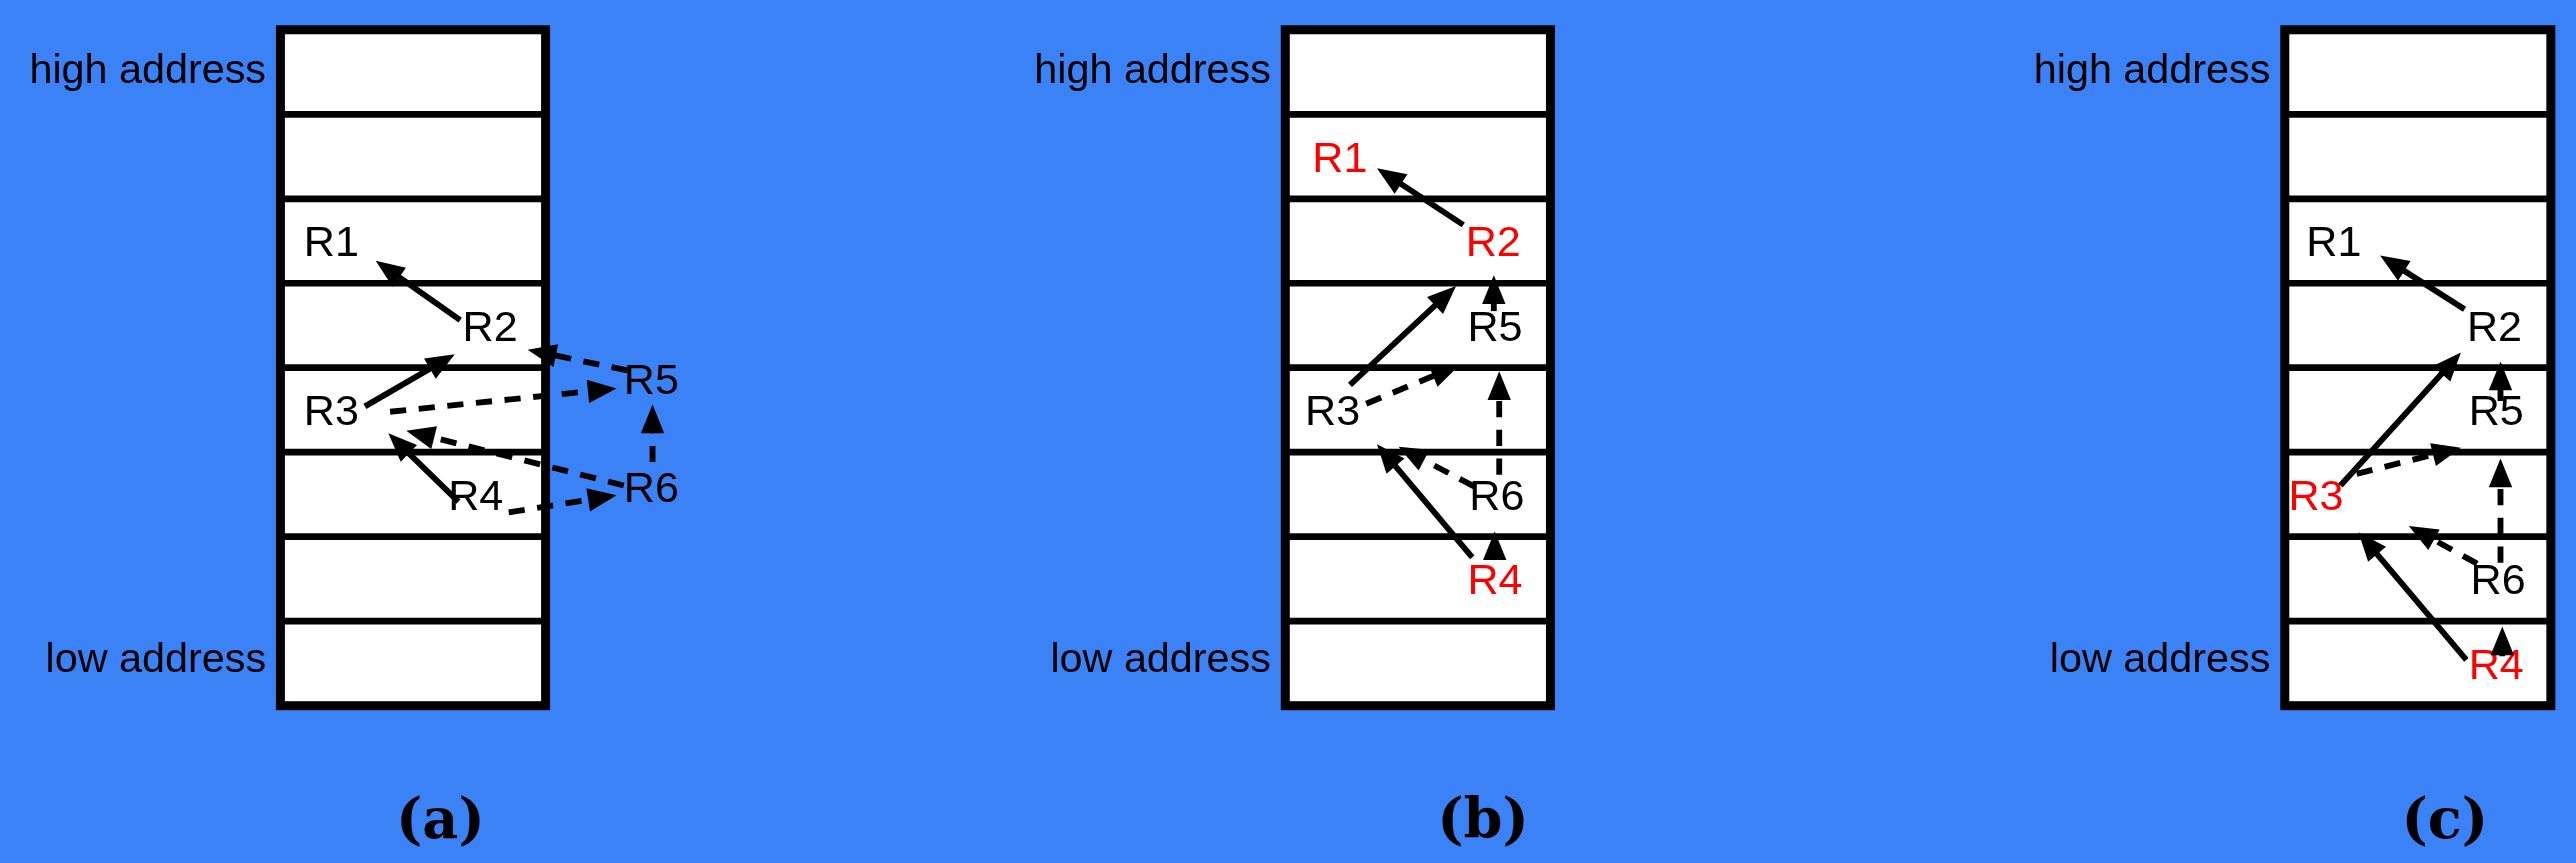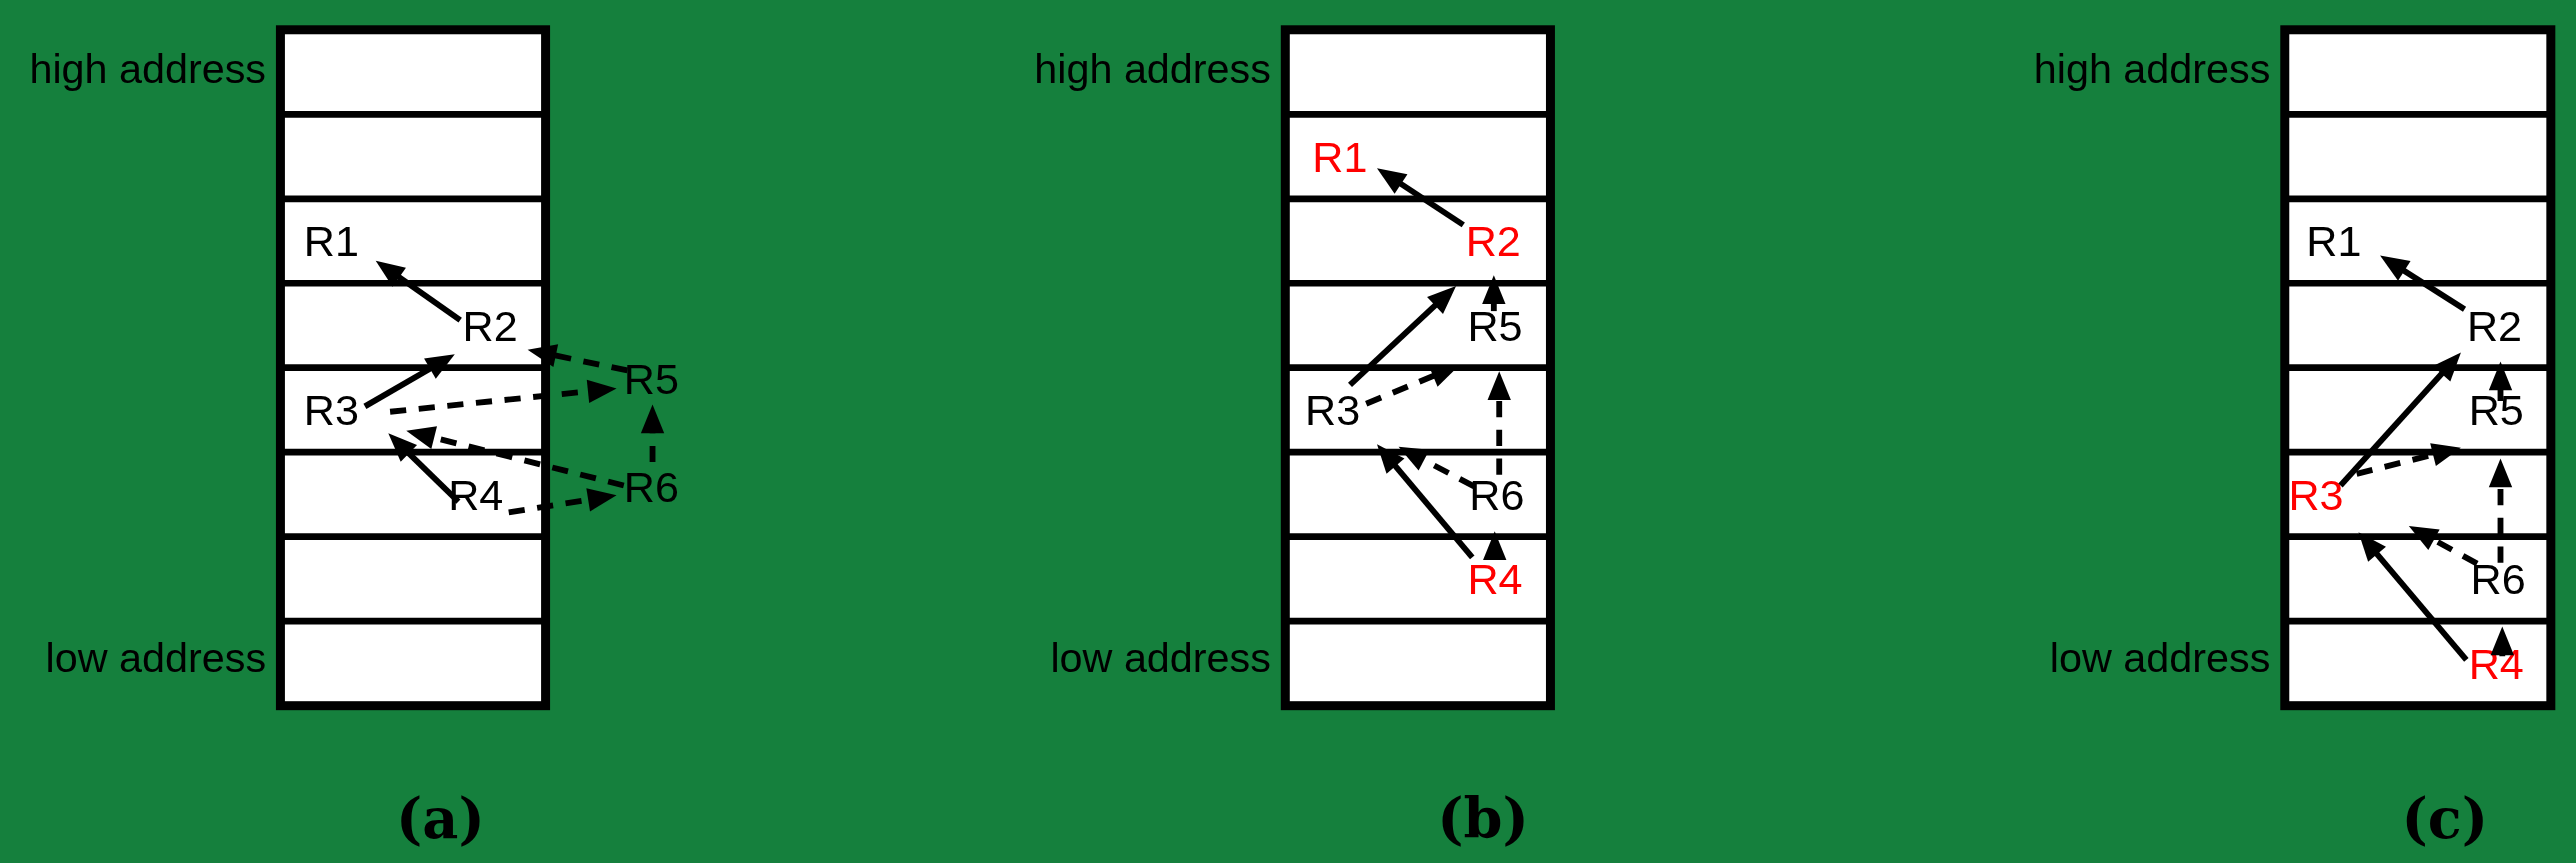--- a/index.html
+++ b/index.html
@@ -4,21 +4,21 @@
 <style>
   html, body {
     margin: 0;
     padding: 0;
     background: #FFFFFF;
   }
   .figure-canvas {
     position: relative;
     width: 2576px;
     height: 864px;
-    background: #15803d;
+    background: #3b82f6;
     font-family: "Liberation Sans", sans-serif;
   }
   svg text {
     font-family: "Liberation Sans", sans-serif;
   }
   svg text.caption {
     font-family: "DejaVu Serif", serif;
     font-weight: bold;
   }
 </style>

